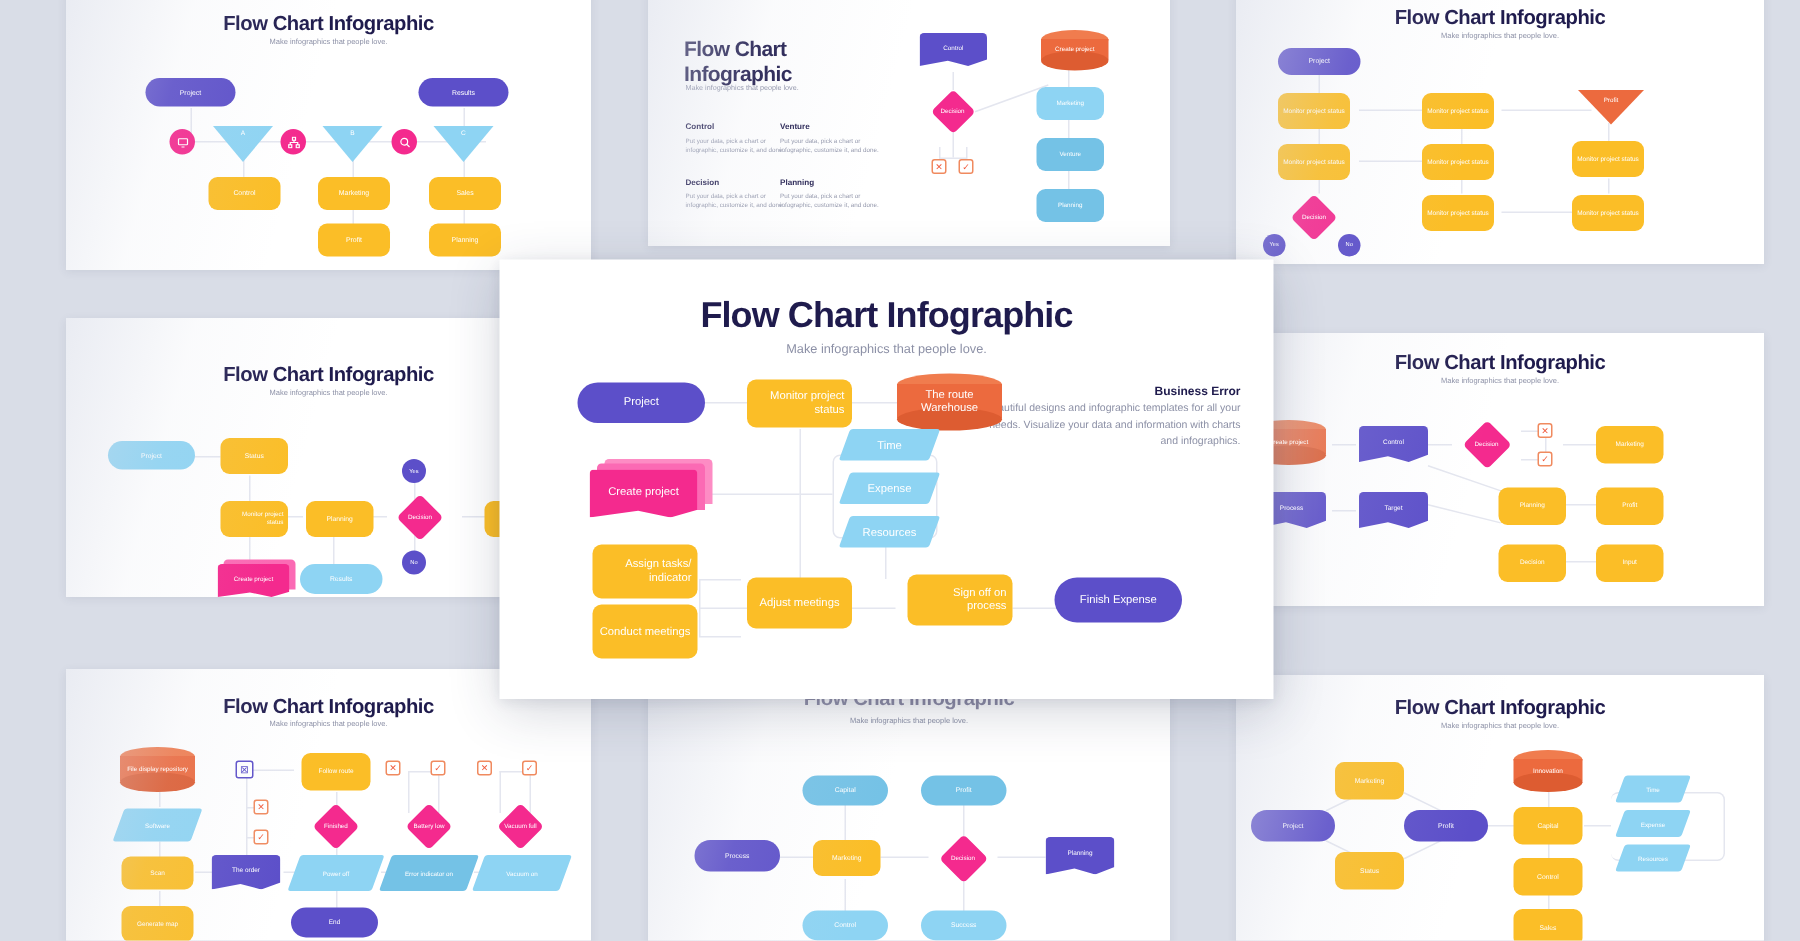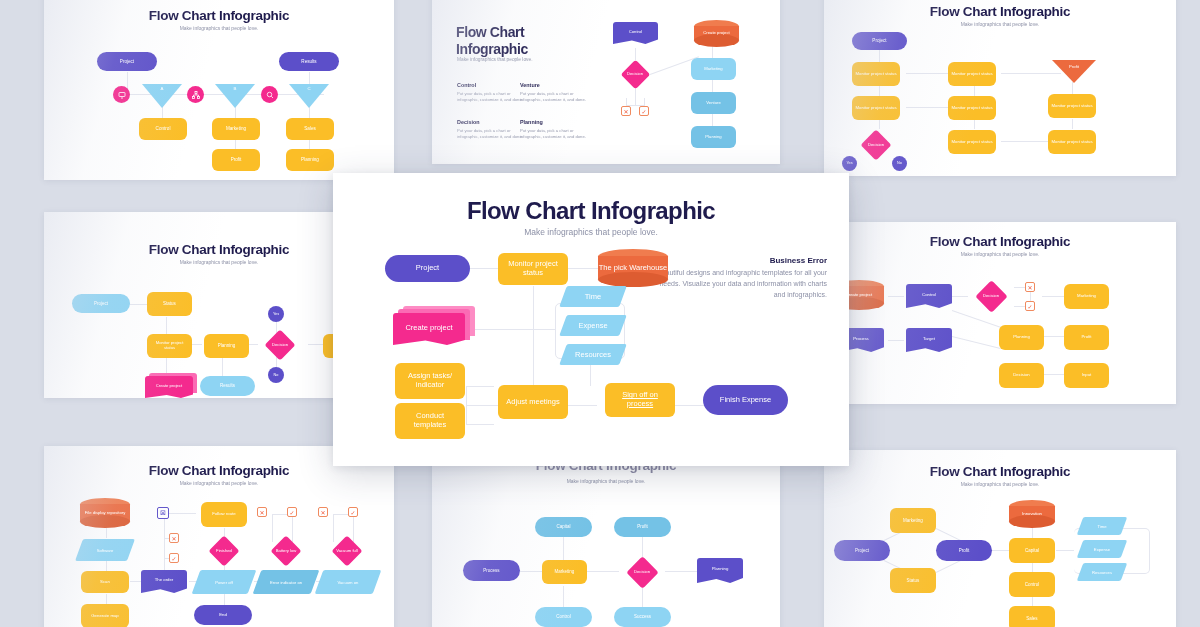--- a/index.html
+++ b/index.html
@@ -43,21 +43,21 @@
   }
 
   
   .nd {
     position: absolute;
     display: flex; align-items: center; justify-content: center;
     text-align: center; color: #fff; line-height: 1.15;
     border-radius: 5px;
   }
   .nd.round   { border-radius: 999px; }
-  .nd.rect    { border-radius: 6px; }
+  .nd.rect    { border-radius: 6px; text-align: right; }
   .nd.yellow  { background: #fbbe27; }
   .nd.purple  { background: #5c4fc9; }
   .nd.blue    { background: #8ed4f3; }
   .nd.blue2   { background: #74c2e6; }
 
   
   .dia { position: absolute; display:flex; align-items:center; justify-content:center; }
   .dia .dshape {
     position:absolute; inset:0; background:#f42a8e;
     transform: rotate(45deg); border-radius: 3px;
@@ -574,21 +574,21 @@
     <div class="ln h" style="left:232px;top:232px;width:32px;"></div>
     <div class="ln h" style="left:342px;top:232px;width:32px;"></div>
 
     <div class="nd round purple" style="left:52px;top:82px;width:85px;height:27px;">Project</div>
     <div class="nd rect yellow" style="left:165px;top:80px;width:70px;height:32px;padding:0 5px;">Monitor project status</div>
 
     <div class="cyl" style="left:265px;top:76px;width:70px;height:38px;">
       <div class="top" style="height:15px;"></div>
         <div class="body" style="top:7px;bottom:8px;"></div>
         <div class="bot" style="height:15px;"></div>
-      <div class="lab">The pick Warehouse</div>
+      <div class="lab">The route Warehouse</div>
     </div>
 
     <div class="para" style="left:230px;top:113px;width:60px;height:21px;">
       <div class="pshape"></div>
       <div class="plab">Time</div>
     </div>
     <div class="para" style="left:230px;top:142px;width:60px;height:21px;">
       <div class="pshape"></div>
       <div class="plab">Expense</div>
     </div>
@@ -598,20 +598,20 @@
     </div>
 
     <div class="banner" style="left:60px;top:140px;width:72px;height:32px;">
       <div class="b-l3" style="left:10px;top:-7px;right:-10px;height:30px;background:#fd8cc4;"></div>
       <div class="b-l2" style="left:5px;top:-4px;right:-5px;height:31px;"></div>
       <div class="b-main"></div>
       <div class="b-lab">Create project</div>
     </div>
 
     <div class="nd rect yellow" style="left:62px;top:190px;width:70px;height:36px;padding:0 4px;">Assign tasks/ indicator</div>
-    <div class="nd rect yellow" style="left:62px;top:230px;width:70px;height:36px;padding:0 4px;">Conduct templates</div>
+    <div class="nd rect yellow" style="left:62px;top:230px;width:70px;height:36px;padding:0 4px;">Conduct meetings</div>
 
     <div class="nd rect yellow" style="left:165px;top:212px;width:70px;height:34px;">Adjust meetings</div>
-    <div class="nd rect yellow" style="left:272px;top:210px;width:70px;height:34px;padding:0 4px;text-decoration:underline;">Sign off on process</div>
+    <div class="nd rect yellow" style="left:272px;top:210px;width:70px;height:34px;padding:0 4px;">Sign off on process</div>
     <div class="nd round purple" style="left:370px;top:212px;width:85px;height:30px;">Finish Expense</div>
   </div>
 
 </div>
 
 </body></html>

